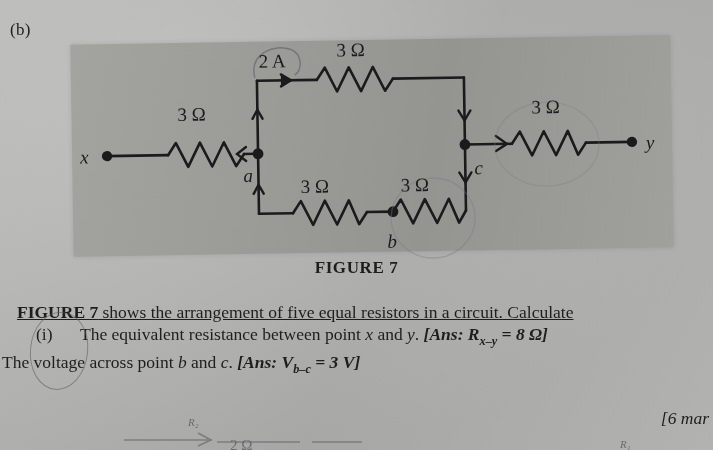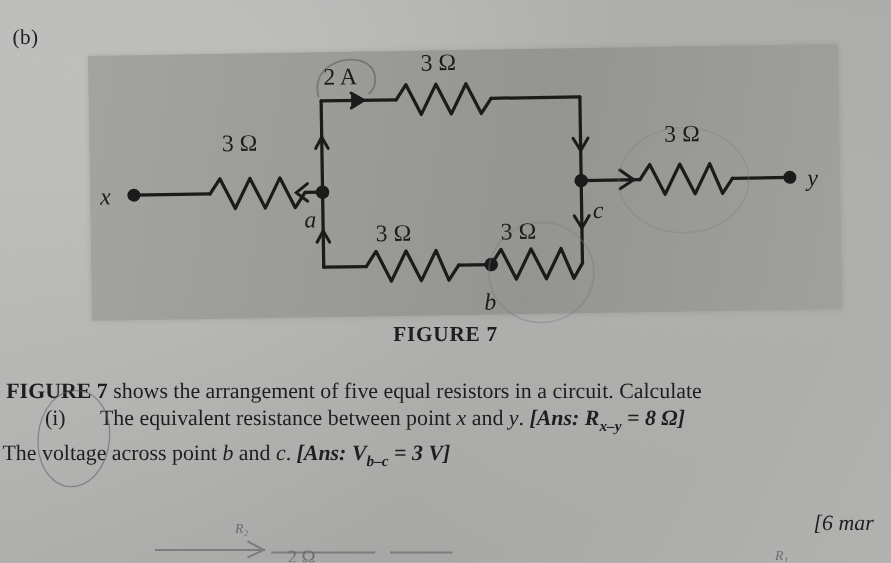--- a/index.html
+++ b/index.html
@@ -72,22 +72,23 @@
   
   #question-block {
     position: absolute;
     left: 0;
     top: 303px;
     width: 713px;
   }
   #lead-line {
     font-size: 17.5px;
     line-height: 1.1;
-    padding-left: 5px;
+    padding-left: 17px;
     white-space: nowrap;
+    text-decoration: underline;
   }
   #lead-line .fignum { font-weight: bold; }
   .q-row {
     display: flex;
     align-items: baseline;
     font-size: 17.5px;
     line-height: 1.38;
     white-space: nowrap;
     padding-left: 2px;
   }
@@ -110,21 +111,21 @@
     width: 56px;
     height: 76px;
     border: 1.3px solid rgba(90,90,95,0.55);
     border-radius: 50% 48% 52% 50%;
     transform: rotate(5deg);
     pointer-events: none;
   }
   
   #marks {
     position: absolute;
-    right: 14px;
+    right: 4px;
     top: 408px;
     font-size: 17.5px;
     font-style: italic;
     white-space: nowrap;
   }
   
   #bottom-scrap { position: absolute; left: 12px; top: 414px; width: 713px; height: 36px; overflow: hidden; }
 </style>
 </head>
 <body>

